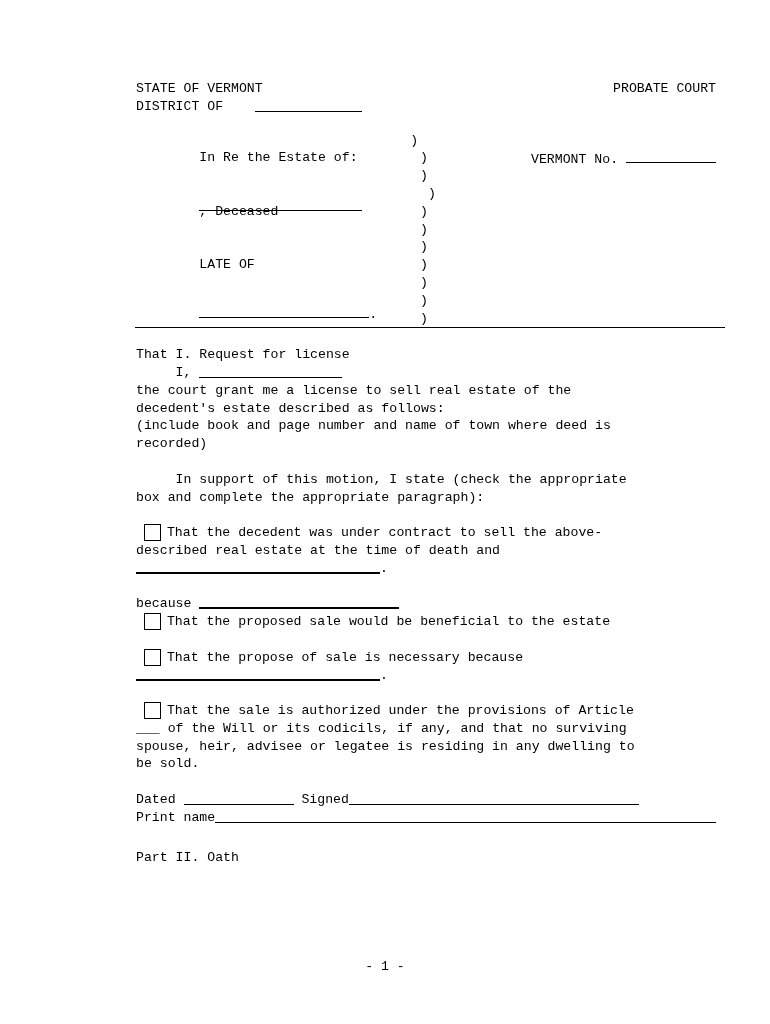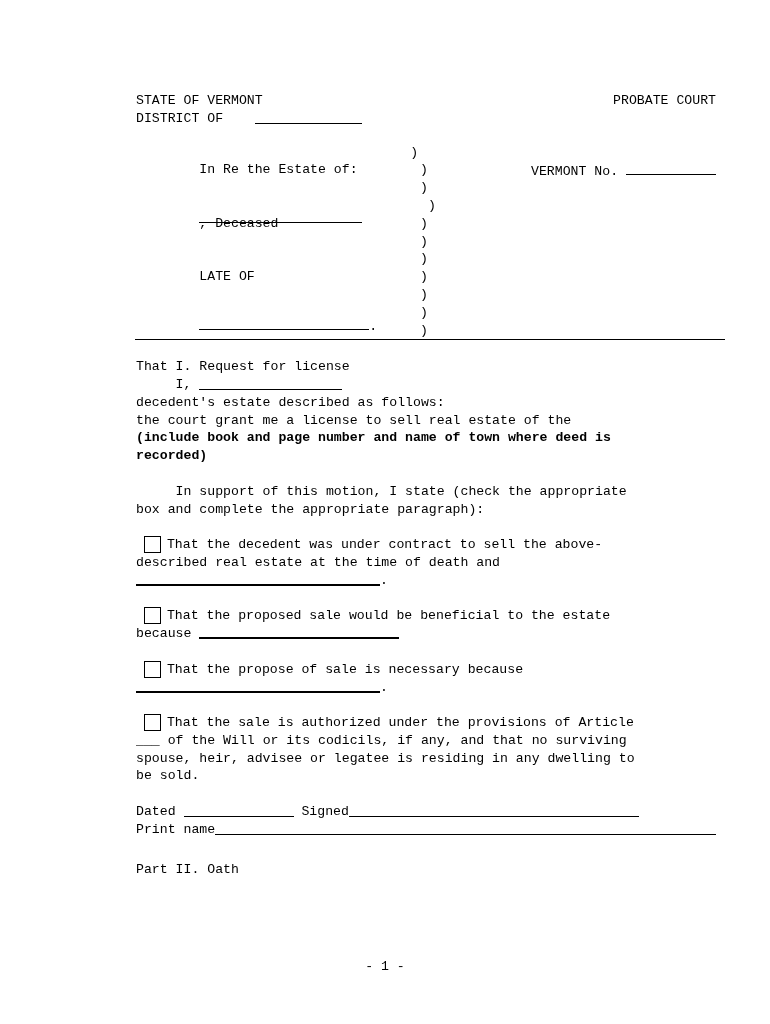--- a/index.html
+++ b/index.html
@@ -13,29 +13,29 @@
     font-family: "Liberation Mono", "DejaVu Sans Mono", monospace;
     font-size: 13.2px;
     line-height: 17.8px;
     color: #000000;
     position: relative;
     overflow: hidden;
   }
   .page {
     position: absolute;
     left: 136px;
-    top: 92px;
+    top: 80px;
     width: 580px;
   }
   .row {
     display: flex;
     white-space: pre;
   }
   .mono { white-space: pre; }
-  .bold { font-weight: bold; }
+  .bold { font-weight: normal; }
 
   
   .hdr-line { display: flex; justify-content: space-between; white-space: pre; }
 
   
   .ul {
     display: inline-block;
     border-bottom: 1px solid #000;
     height: 13px;
     vertical-align: baseline;
@@ -171,44 +171,44 @@
 
   </div>
 
   <div class="title-rule"></div>
 
   <div class="para">That I. Request for license</div>
 
   <div class="row">
     <span class="mono">     </span><span>I, </span><span class="ul" style="width:143px;"></span>
   </div>
+  <div>the court grant me a license to sell real estate of the</div>
   <div>decedent's estate described as follows:</div>
-  <div>the court grant me a license to sell real estate of the</div>
   <div class="bold">(include book and page number and name of town where deed is</div>
   <div class="bold">recorded)</div>
 
   <div class="para mono">     In support of this motion, I state (check the appropriate</div>
   <div class="mono">box and complete the appropriate paragraph):</div>
 
   <div class="para">
     <div class="row">
       <span class="mono"> </span><span class="cb"></span><span>That the decedent was under contract to sell the above-</span>
     </div>
     <div>described real estate at the time of death and</div>
     <div class="row">
       <span class="ul-thick" style="width:244px;"></span><span>.</span>
     </div>
   </div>
 
   <div class="para">
     <div class="row">
+      <span>because </span><span class="ul-thick" style="width:200px;"></span>
+    </div>
+    <div class="row">
       <span class="mono"> </span><span class="cb"></span><span>That the proposed sale would be beneficial to the estate</span>
-    </div>
-    <div class="row">
-      <span>because </span><span class="ul-thick" style="width:200px;"></span>
     </div>
   </div>
 
   <div class="para">
     <div class="row">
       <span class="mono"> </span><span class="cb"></span><span>That the propose of sale is necessary because</span>
     </div>
     <div class="row">
       <span class="ul-thick" style="width:244px;"></span><span>.</span>
     </div>

